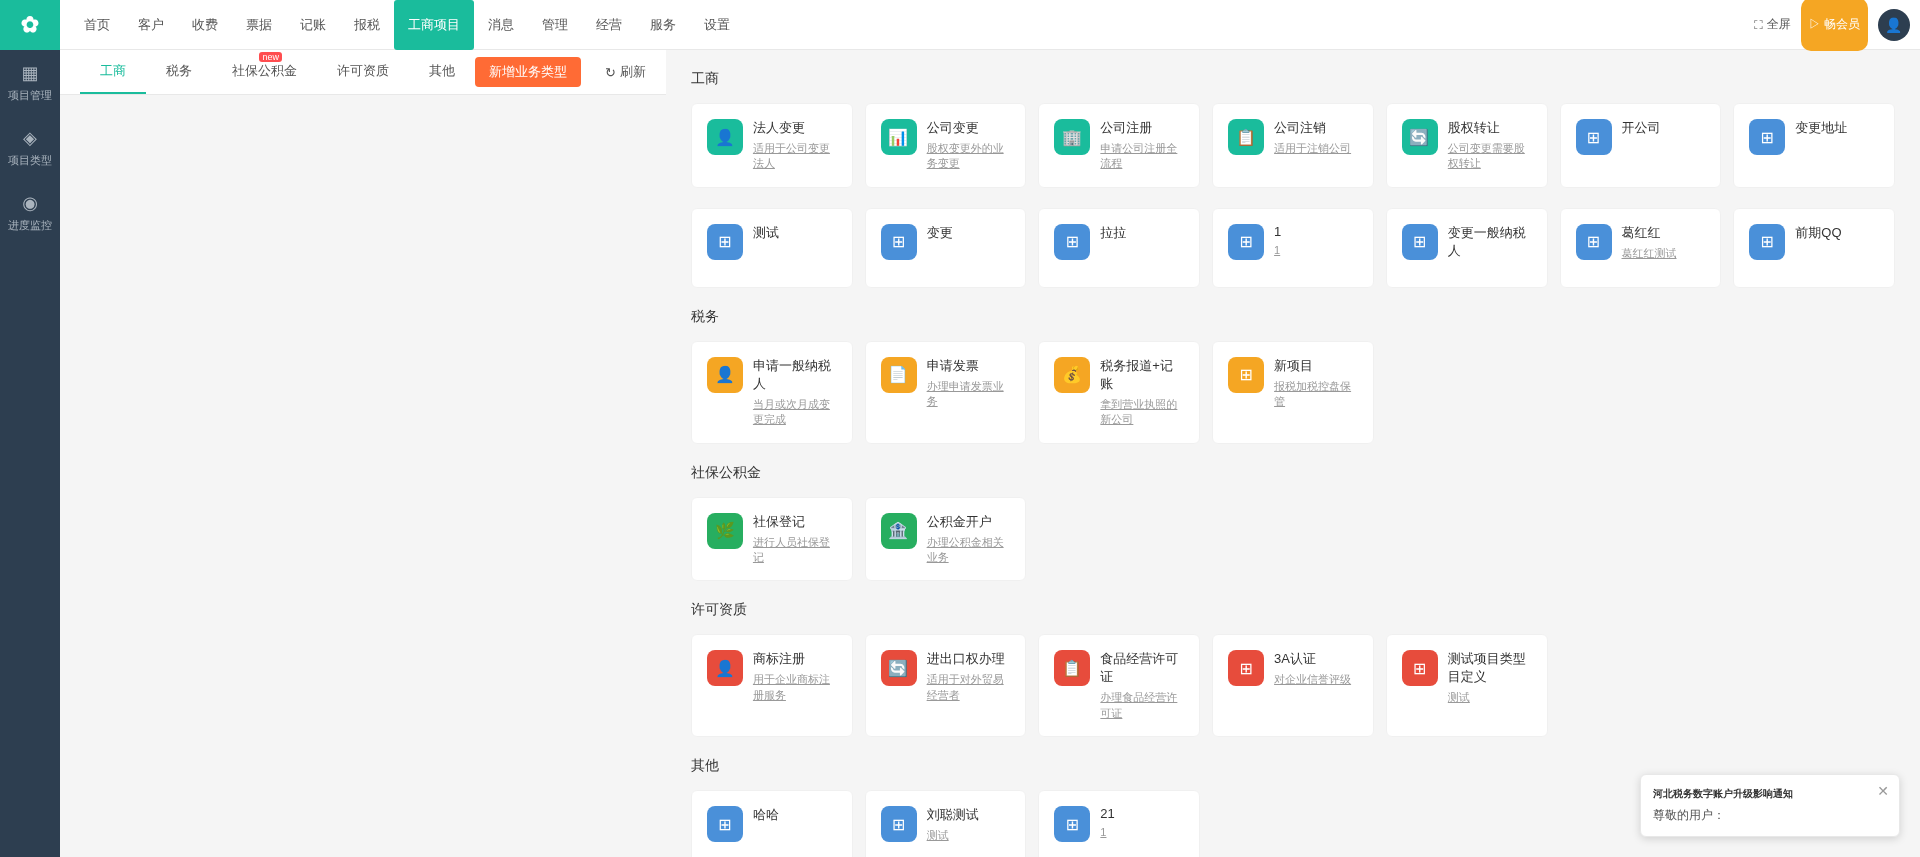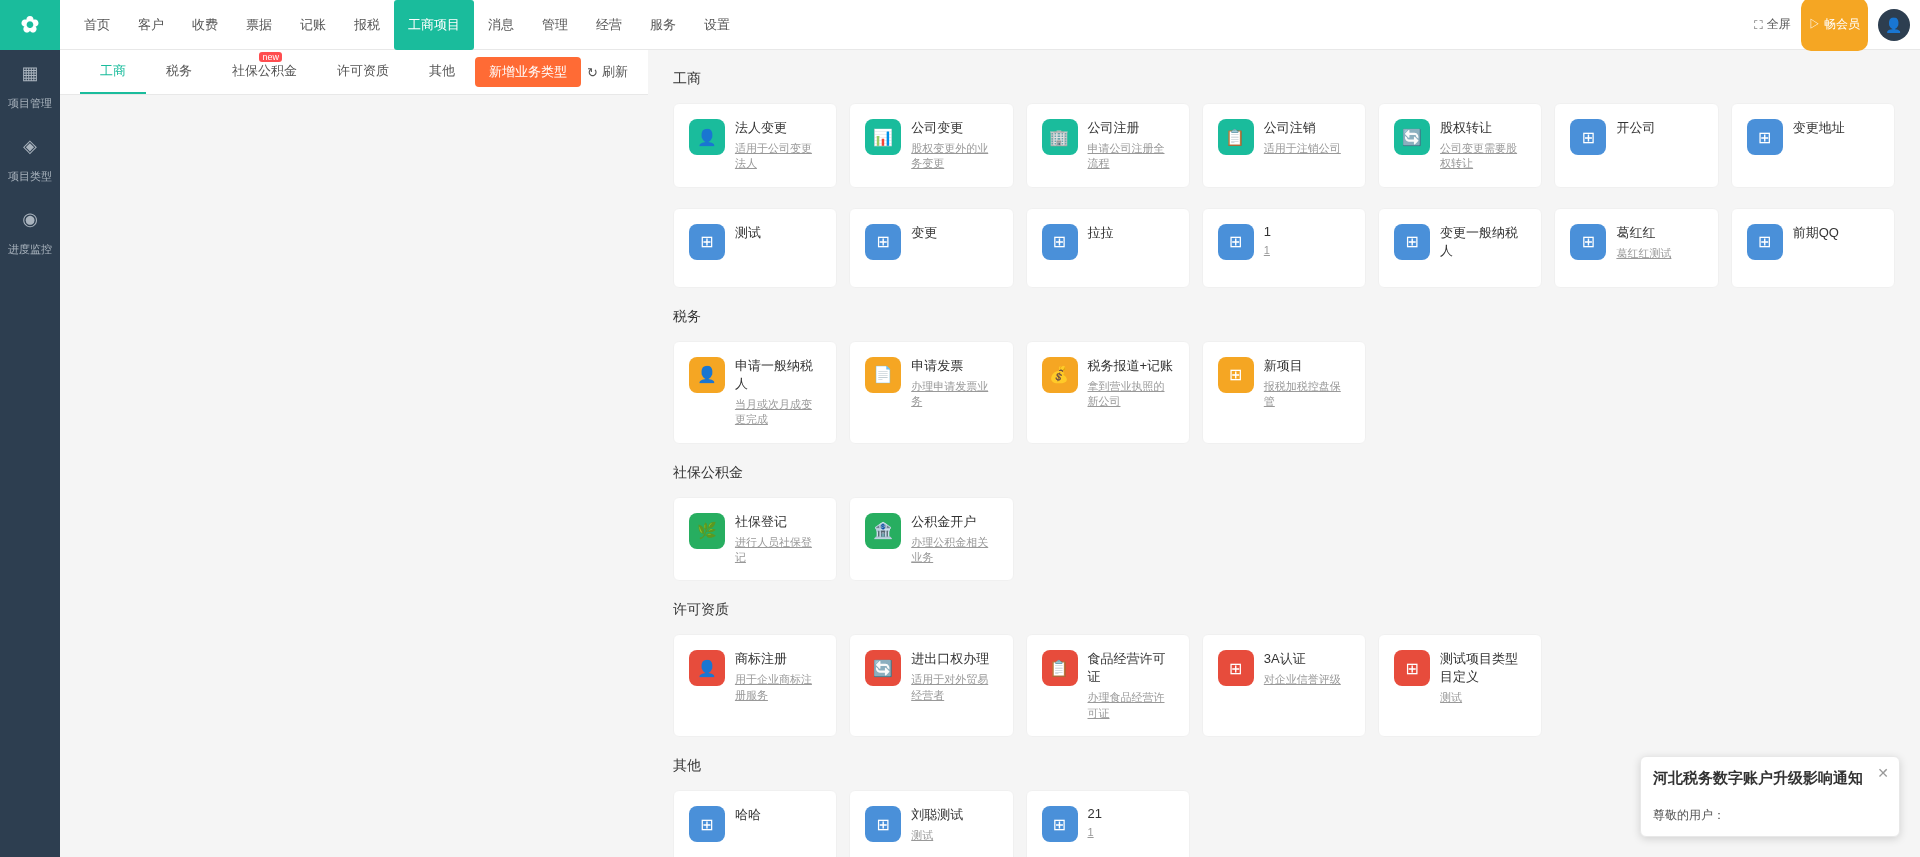--- a/index.html
+++ b/index.html
@@ -35,21 +35,20 @@
       cursor: pointer;
       color: #aab4be;
     }
     .sidebar-item-wrap .s-icon {
       font-size: 18px;
       margin-bottom: 4px;
     }
     .sidebar-item-wrap .s-label {
       font-size: 11px;
       text-align: left;
-      margin-top: 8px;
     }
 
     
     .main-area {
       flex: 1;
       display: flex;
       flex-direction: column;
       overflow: hidden;
     }
 
@@ -156,21 +155,21 @@
       font-size: 13px;
       border-bottom: 2px solid transparent;
     }
     .tab-item.active {
       color: #1abc9c;
       border-bottom: 2px solid #1abc9c;
     }
     .tabs-right {
       display: flex;
       align-items: center;
-      gap: 6px;
+      gap: 24px;
     }
     .btn-add-biz {
       background: #ff6b35;
       color: white;
       border: none;
       padding: 6px 14px;
       border-radius: 4px;
       font-size: 13px;
       cursor: pointer;
     }
@@ -266,23 +265,23 @@
     .notification-close {
       position: absolute;
       top: 8px;
       right: 10px;
       cursor: pointer;
       color: #999;
       font-size: 14px;
     }
     .notification-title {
       font-weight: bold;
-      margin-bottom: 19px;
+      margin-bottom: 6px;
       color: #333;
-      font-size: 15px;
+      font-size: 10px;
     }
   </style>
 </head>
 <body>
 
 <div class="sidebar">
   <div class="sidebar-logo">
     <span>✿</span>
   </div>
   <div class="sidebar-item-wrap">

